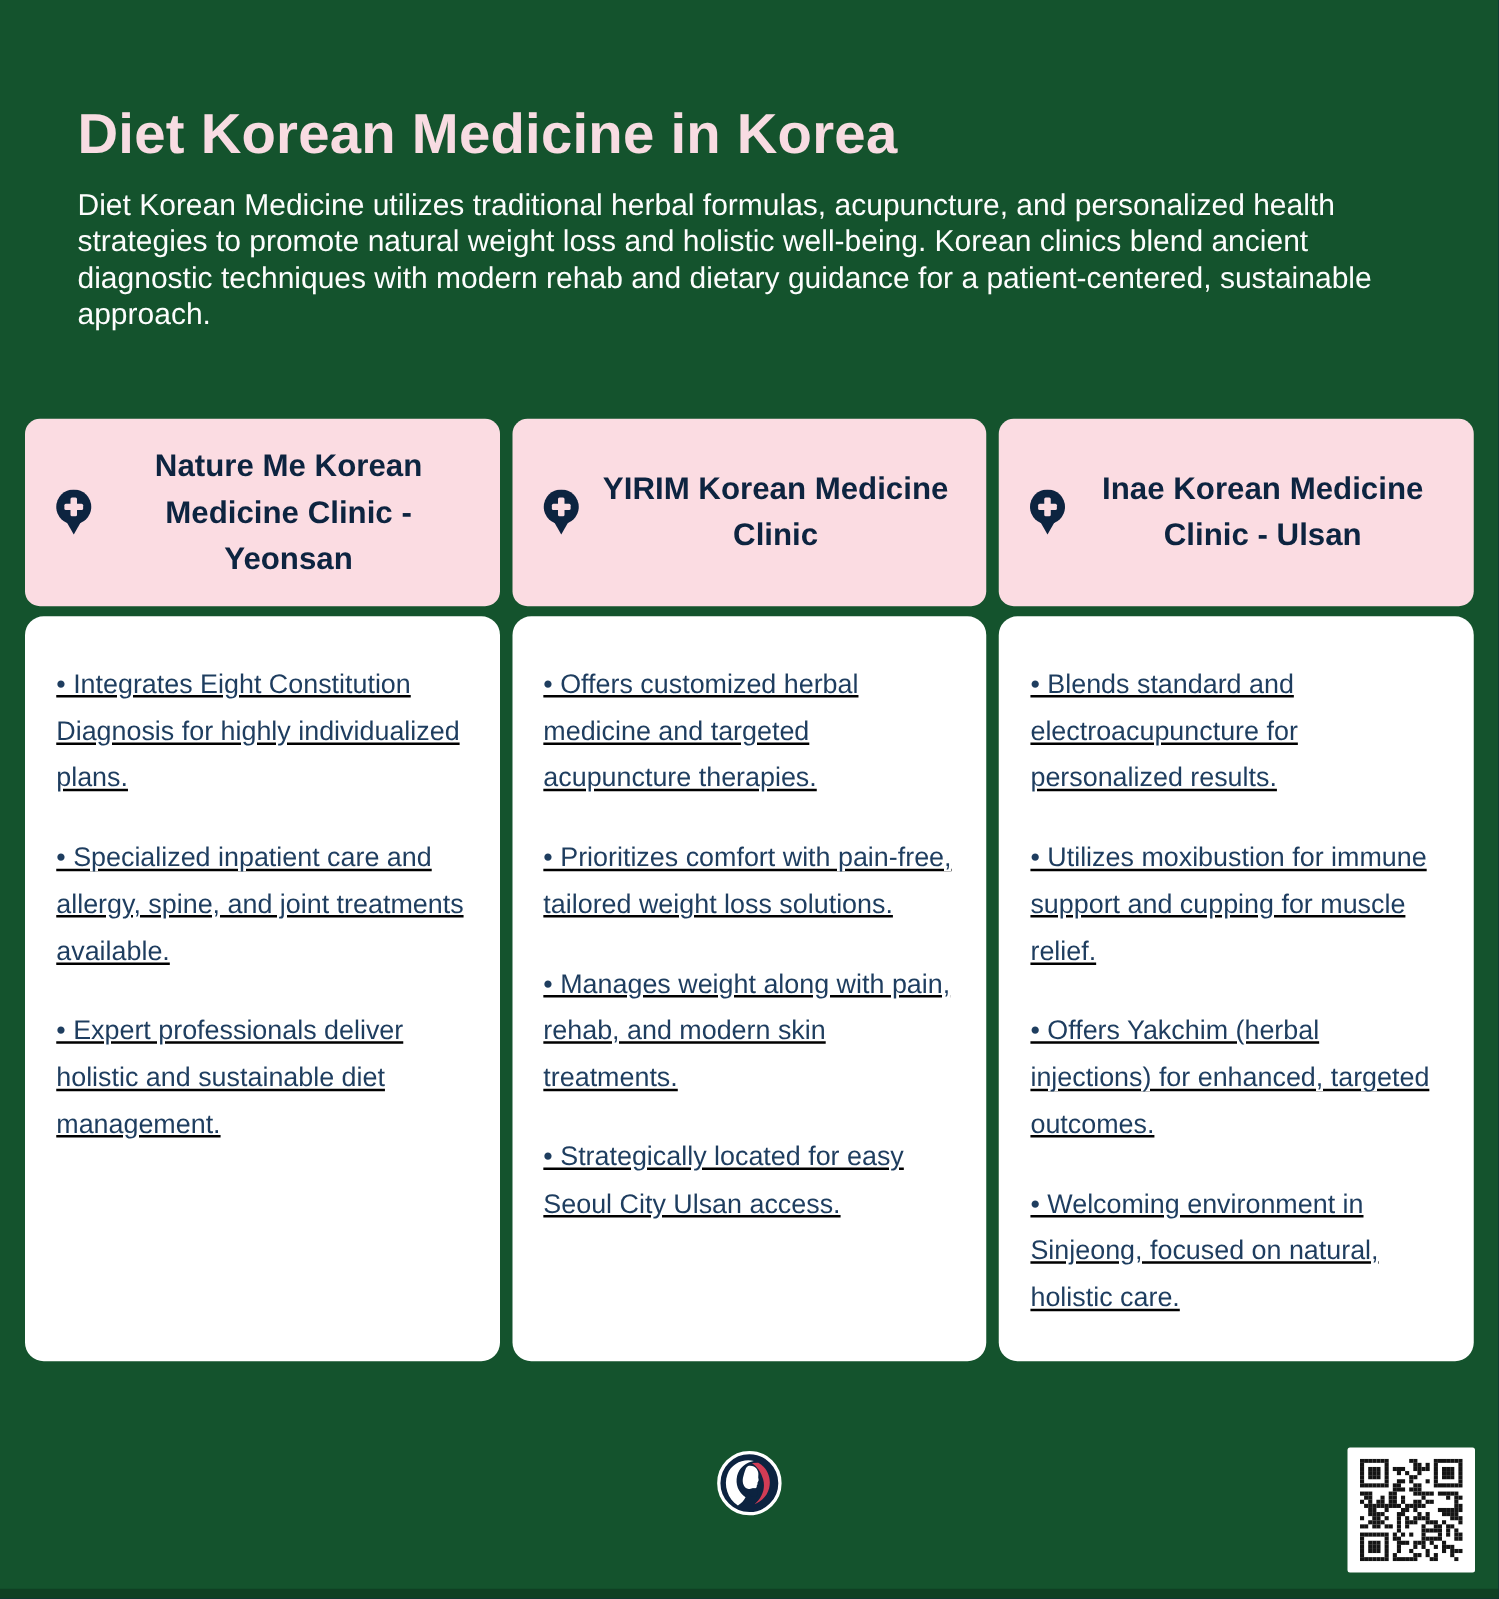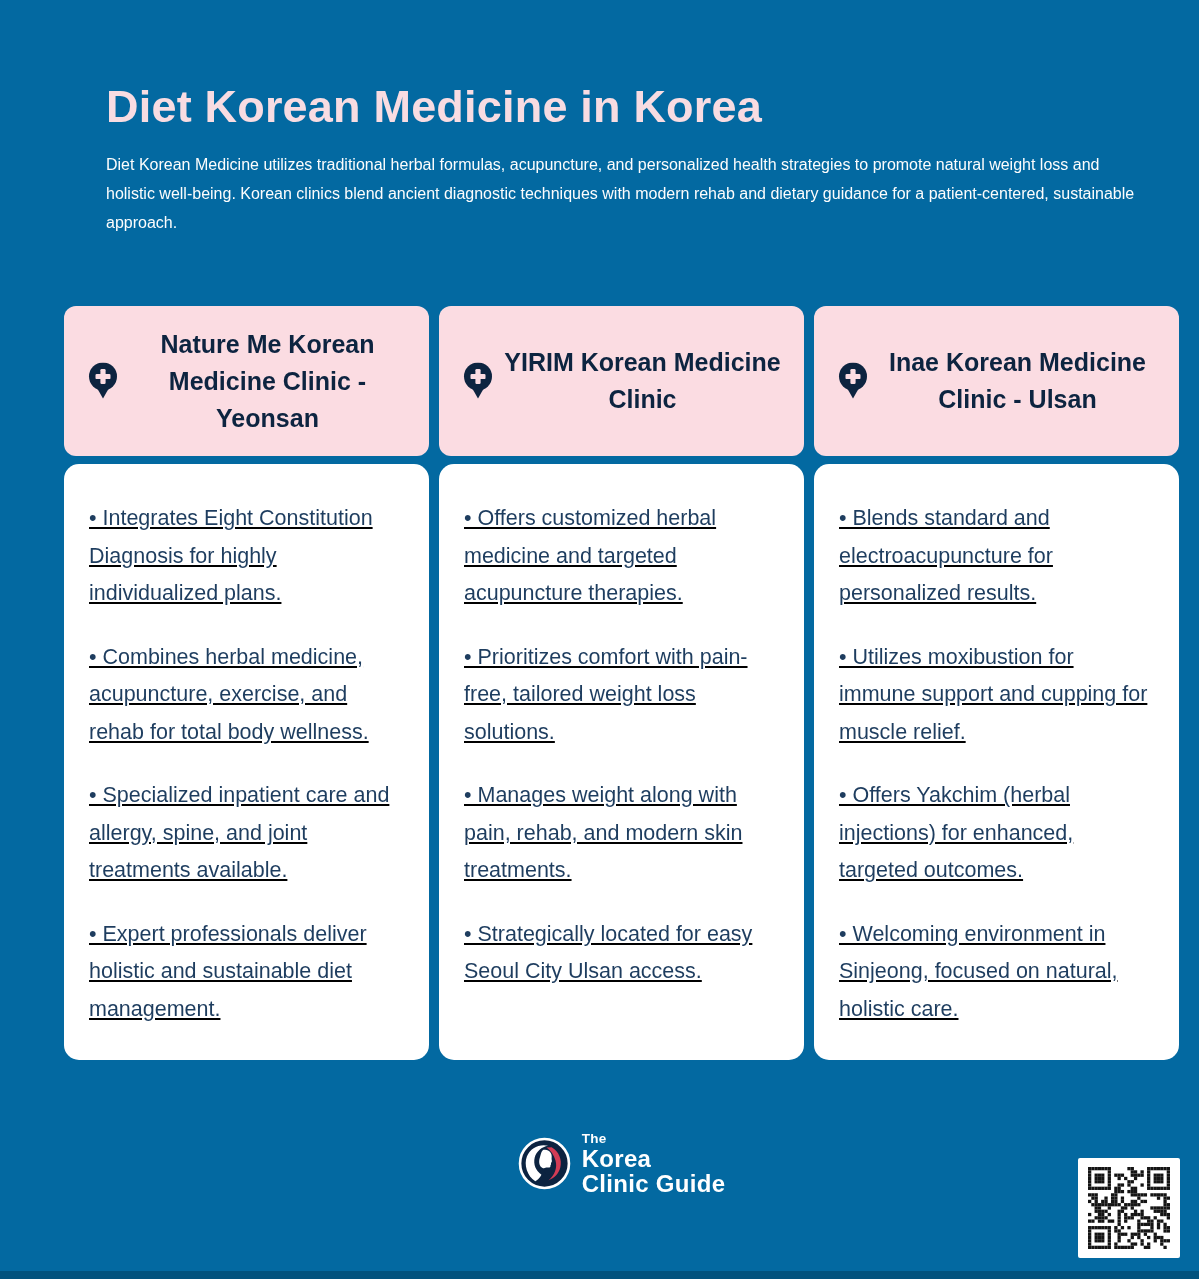--- a/index.html
+++ b/index.html
@@ -3,49 +3,48 @@
 <meta charset="utf-8">
 <style>
   * { margin: 0; padding: 0; box-sizing: border-box; }
   html, body { background: #0c2340; }
   body { font-family: "Liberation Sans", sans-serif; }
 
   .page {
     position: relative;
     width: 1199px;
     height: 1279px;
-    background: #0369a1;
+    background: #14532d;
     overflow: hidden;
-    padding-left: 44px;
   }
 
   
   .hero { padding: 84px 62px 0 62px; }
   .hero h1 {
     font-size: 45px;
     font-weight: 700;
     color: #f8dce2;
     letter-spacing: 0.2px;
     line-height: 1.0;
   }
   .hero p {
     margin-top: 21px;
     max-width: 1082px;
-    font-size: 16px;
+    font-size: 24px;
     line-height: 29px;
     color: #fdfdfd;
   }
 
   
   .row {
     display: flex;
     gap: 10px;
     margin: 0 20px;
   }
-  .row.headers { margin-top: 69px; justify-content: flex-end; }
+  .row.headers { margin-top: 69px; }
   .row.bodies  { margin-top: 8px; }
 
   .card-header {
     position: relative;
     flex: 1 1 0;
     height: 150px;
     background: #fbdce2;
     border-radius: 12px;
     display: flex;
     align-items: center;
@@ -156,21 +155,20 @@
         <rect x="12.4" y="6.5" width="5.2" height="15" rx="1.2" fill="#fbdce2"></rect>
         <rect x="7.5" y="11.4" width="15" height="5.2" rx="1.2" fill="#fbdce2"></rect>
       </svg>
       <div class="clinic-name">Inae Korean Medicine Clinic - Ulsan</div>
     </div>
   </div>
 
   <div class="row bodies">
     <div class="card-body">
       <p>• Integrates Eight Constitution Diagnosis for highly individualized plans.</p>
-      <p>• Combines herbal medicine, acupuncture, exercise, and rehab for total body wellness.</p>
       <p>• Specialized inpatient care and allergy, spine, and joint treatments available.</p>
       <p>• Expert professionals deliver holistic and sustainable diet management.</p>
     </div>
     <div class="card-body">
       <p>• Offers customized herbal medicine and targeted acupuncture therapies.</p>
       <p>• Prioritizes comfort with pain-free, tailored weight loss solutions.</p>
       <p>• Manages weight along with pain, rehab, and modern skin treatments.</p>
       <p>• Strategically located for easy Seoul City Ulsan access.</p>
     </div>
     <div class="card-body">
@@ -183,25 +181,20 @@
 
   <div class="footer">
     <div class="logo">
       <svg width="53" height="53" viewBox="0 0 52 52">
         <circle cx="26" cy="26" r="24" fill="#0c2340" stroke="#ffffff" stroke-width="2.6"></circle>
         <path d="M33 10 C40 14 43.5 22 41.5 30 C40 36 35.5 40.5 30 42.5 C36 37.5 38.8 30 36.8 23 C35.2 17.3 32.2 13 28 10.2 Z" fill="#d23c55"></path>
         <path d="M17 43.5 C9 38.5 5.5 27.5 8.8 19 C12 10.8 21 6.5 29.5 8.6 C23.2 9.8 18 14 16.4 20.2 C14.8 26.8 17.4 33.4 23 37 C21.6 39.7 19.6 41.9 17 43.5 Z" fill="#ffffff"></path>
         <path d="M25 12.6 C30.2 11.5 33.8 15.8 33 20.4 C32.7 22.2 33.5 22.6 33.2 24 C33 25 32.2 25.2 32.4 26.2 C32.6 27.2 31.6 27.5 31.8 28.4 C32 29.4 31 30.2 29.3 30 C27 29.7 26.2 31.2 24.1 30.3 C21 29 20 24.4 21.4 20.3 C22.4 17.2 23 13.6 25 12.6 Z" fill="#ffffff"></path>
         <circle cx="29.5" cy="33.5" r="3.2" fill="#0c2340"></circle>
       </svg>
-      <div class="logo-text">
-        <div class="the">The</div>
-        <div class="big">Korea</div>
-        <div class="big">Clinic Guide</div>
-      </div>
     </div>
   </div>
 
   <div class="qr-box">
     <svg id="qr-svg" width="84" height="82" viewBox="0 0 82.5 82.5" fill="#141414">
         <rect x="39.60" y="0.00" width="3.3" height="3.3"></rect>
         <rect x="42.90" y="0.00" width="3.3" height="3.3"></rect>
         <rect x="42.90" y="3.30" width="3.3" height="3.3"></rect>
         <rect x="46.20" y="3.30" width="3.3" height="3.3"></rect>
         <rect x="52.80" y="3.30" width="3.3" height="3.3"></rect>

